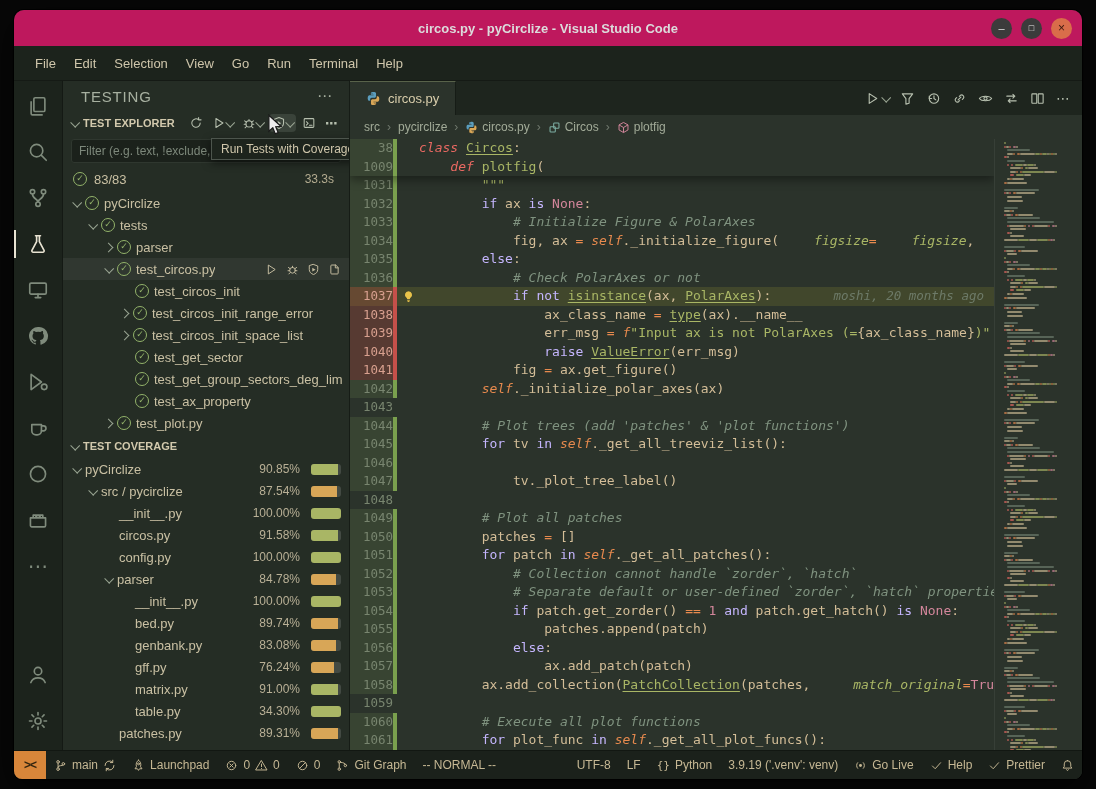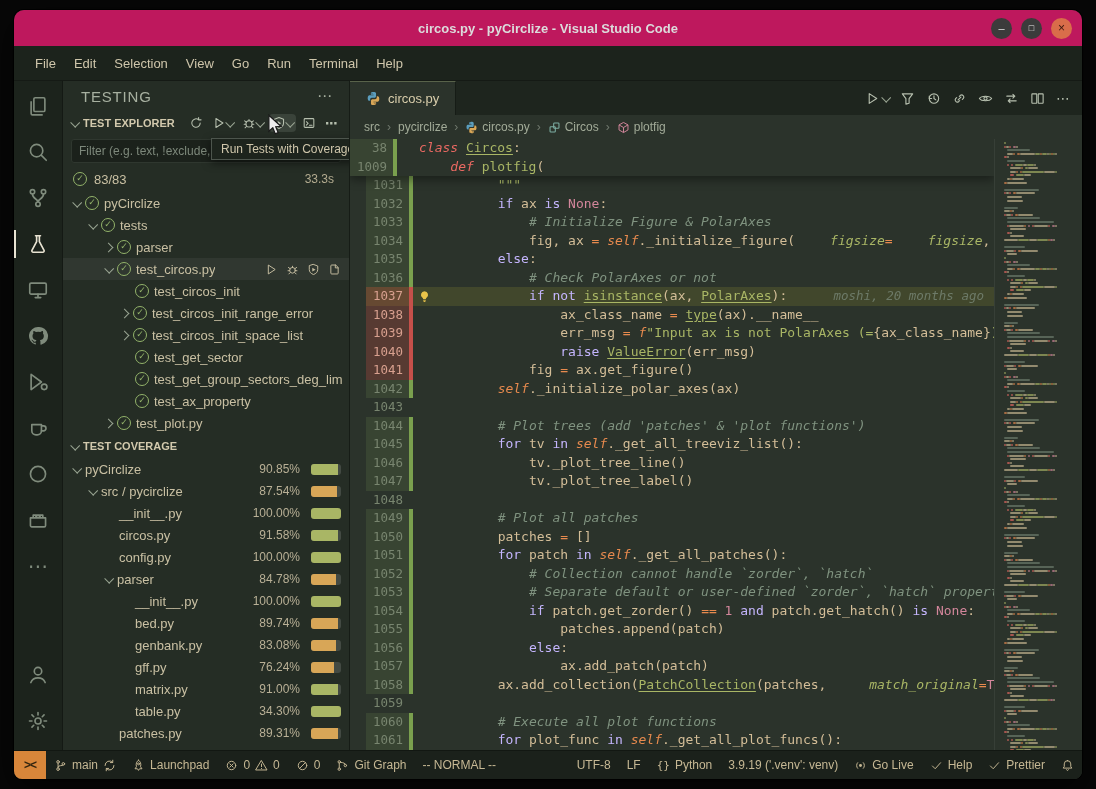--- a/index.html
+++ b/index.html
@@ -63,25 +63,25 @@
   .tab{display:flex;align-items:center;gap:7px;padding:0 16px;background:#2b332b;color:#d8cdab;font-size:13px;border-right:1px solid #161c16;border-top:1px solid #58624a;}
   .editor-actions{margin-left:auto;display:flex;align-items:center;gap:11px;padding-right:12px;color:#b6bfae;}
   .ed-btn{display:flex;align-items:center;gap:2px;}
   .ed-btn .ic svg{width:15px;height:15px;}
   .ed-btn .ic .txt{font-size:14px;}
   .breadcrumb{flex:0 0 24px;display:flex;align-items:center;gap:7px;padding:0 14px;font-size:12px;color:#a2ab98;}
   .crumb{display:flex;align-items:center;gap:4px;}
   .crumb .ic svg{width:13px;height:13px;}
   .crumb-sep{color:#6f786d;}
   .codearea{flex:1;position:relative;overflow:hidden;font-family:"DejaVu Sans Mono","Liberation Mono",monospace;font-size:13px;}
-  #code-lines{position:absolute;top:37px;left:16px;right:88px;}
+  #code-lines{position:absolute;top:37px;left:0;right:88px;}
   .sticky{position:absolute;top:0;left:0;right:88px;background:#2b332b;box-shadow:0 4px 9px rgba(0,0,0,.38);z-index:3;}
   .line{height:18.5px;line-height:18.5px;display:flex;align-items:center;white-space:pre;}
   .line.current{background:#41472c;}
-  .ln{width:43px;flex:0 0 43px;text-align:left;padding-right:6px;color:#78856f;font-size:12.5px;box-sizing:border-box;height:100%;display:flex;align-items:center;justify-content:flex-end;}
+  .ln{width:43px;flex:0 0 43px;text-align:left;color:#78856f;font-size:12.5px;box-sizing:border-box;height:100%;display:flex;align-items:center;justify-content:flex-end;}
   .ln.g{background:rgba(125,160,90,.16);}
   .ln.r{background:rgba(200,80,70,.28);color:#d8a08f;}
   .covstrip{width:4px;flex:0 0 4px;height:100%;}
   .covstrip.g{background:#7aa04e;}
   .covstrip.r{background:#c5504a;}
   .bulbslot{width:22px;flex:0 0 22px;display:flex;align-items:center;justify-content:center;}
   .codetext{white-space:pre;}
   .blame{margin-left:auto;padding-right:10px;color:#6d7a68;font-style:italic;font-size:12.5px;white-space:nowrap;}
   .tk-v{color:#d4be98;} .tk-k{color:#c4b5fd;} .tk-ki{color:#ea6962;font-style:italic;}
   .tk-fn{color:#a9b665;text-decoration:underline;text-underline-offset:2px;}
@@ -630,21 +630,21 @@
                     <path stroke="#e9c34a" stroke-width="1.2" fill="none" d="M6.4,12.6h3.2 M6.9,14.2h2.2"></path>
                   </svg></span><span class="codetext"><span class="tk-v">            </span><span class="tk-k">if</span><span class="tk-v"> </span><span class="tk-k">not</span><span class="tk-v"> </span><span class="tk-fn">isinstance</span><span class="tk-v">(ax, </span><span class="tk-fn">PolarAxes</span><span class="tk-v">):</span></span><span class="blame">moshi, 20 months ago</span></div>
               <div class="line"><span class="ln r">1038</span><span class="covstrip r"></span><span class="bulbslot"></span><span class="codetext"><span class="tk-v">                </span><span class="tk-v">ax_class_name </span><span class="tk-o">=</span><span class="tk-v"> </span><span class="tk-fn">type</span><span class="tk-v">(ax).__name__</span></span></div>
               <div class="line"><span class="ln r">1039</span><span class="covstrip r"></span><span class="bulbslot"></span><span class="codetext"><span class="tk-v">                </span><span class="tk-v">err_msg </span><span class="tk-o">=</span><span class="tk-v"> </span><span class="tk-sf">f</span><span class="tk-s">"Input ax is not PolarAxes (=</span><span class="tk-v">{ax_class_name}</span><span class="tk-s">)"</span></span></div>
               <div class="line"><span class="ln r">1040</span><span class="covstrip r"></span><span class="bulbslot"></span><span class="codetext"><span class="tk-v">                </span><span class="tk-k">raise</span><span class="tk-v"> </span><span class="tk-fn">ValueError</span><span class="tk-v">(err_msg)</span></span></div>
               <div class="line"><span class="ln r">1041</span><span class="covstrip r"></span><span class="bulbslot"></span><span class="codetext"><span class="tk-v">            </span><span class="tk-v">fig </span><span class="tk-o">=</span><span class="tk-v"> ax.get_figure()</span></span></div>
               <div class="line"><span class="ln g">1042</span><span class="covstrip g"></span><span class="bulbslot"></span><span class="codetext"><span class="tk-v">        </span><span class="tk-sf">self</span><span class="tk-v">._initialize_polar_axes(ax)</span></span></div>
               <div class="line"><span class="ln ">1043</span><span class="covstrip "></span><span class="bulbslot"></span><span class="codetext"></span></div>
               <div class="line"><span class="ln g">1044</span><span class="covstrip g"></span><span class="bulbslot"></span><span class="codetext"><span class="tk-v">        </span><span class="tk-c"># Plot trees (add 'patches' &amp; 'plot functions')</span></span></div>
               <div class="line"><span class="ln g">1045</span><span class="covstrip g"></span><span class="bulbslot"></span><span class="codetext"><span class="tk-v">        </span><span class="tk-k">for</span><span class="tk-v"> tv </span><span class="tk-k">in</span><span class="tk-v"> </span><span class="tk-sf">self</span><span class="tk-v">._get_all_treeviz_list():</span></span></div>
-              <div class="line"><span class="ln g">1046</span><span class="covstrip g"></span><span class="bulbslot"></span><span class="codetext"><span class="tk-v">            </span><span class="tk-v">tv._plot_tree_line()</span></span></div>
+              <div class="line"><span class="ln g">1046</span><span class="covstrip g"></span><span class="bulbslot"></span></div>
               <div class="line"><span class="ln g">1047</span><span class="covstrip g"></span><span class="bulbslot"></span><span class="codetext"><span class="tk-v">            </span><span class="tk-v">tv._plot_tree_label()</span></span></div>
               <div class="line"><span class="ln ">1048</span><span class="covstrip "></span><span class="bulbslot"></span><span class="codetext"></span></div>
               <div class="line"><span class="ln g">1049</span><span class="covstrip g"></span><span class="bulbslot"></span><span class="codetext"><span class="tk-v">        </span><span class="tk-c"># Plot all patches</span></span></div>
               <div class="line"><span class="ln g">1050</span><span class="covstrip g"></span><span class="bulbslot"></span><span class="codetext"><span class="tk-v">        </span><span class="tk-v">patches </span><span class="tk-o">=</span><span class="tk-v"> []</span></span></div>
               <div class="line"><span class="ln g">1051</span><span class="covstrip g"></span><span class="bulbslot"></span><span class="codetext"><span class="tk-v">        </span><span class="tk-k">for</span><span class="tk-v"> patch </span><span class="tk-k">in</span><span class="tk-v"> </span><span class="tk-sf">self</span><span class="tk-v">._get_all_patches():</span></span></div>
               <div class="line"><span class="ln g">1052</span><span class="covstrip g"></span><span class="bulbslot"></span><span class="codetext"><span class="tk-v">            </span><span class="tk-c"># Collection cannot handle `zorder`, `hatch`</span></span></div>
               <div class="line"><span class="ln g">1053</span><span class="covstrip g"></span><span class="bulbslot"></span><span class="codetext"><span class="tk-v">            </span><span class="tk-c"># Separate default or user-defined `zorder`, `hatch` properties</span></span></div>
               <div class="line"><span class="ln g">1054</span><span class="covstrip g"></span><span class="bulbslot"></span><span class="codetext"><span class="tk-v">            </span><span class="tk-k">if</span><span class="tk-v"> patch.get_zorder() </span><span class="tk-o">==</span><span class="tk-v"> </span><span class="tk-n">1</span><span class="tk-v"> </span><span class="tk-k">and</span><span class="tk-v"> patch.get_hatch() </span><span class="tk-k">is</span><span class="tk-v"> </span><span class="tk-b">None</span><span class="tk-v">:</span></span></div>
               <div class="line"><span class="ln g">1055</span><span class="covstrip g"></span><span class="bulbslot"></span><span class="codetext"><span class="tk-v">                </span><span class="tk-v">patches.append(patch)</span></span></div>
               <div class="line"><span class="ln g">1056</span><span class="covstrip g"></span><span class="bulbslot"></span><span class="codetext"><span class="tk-v">            </span><span class="tk-k">else</span><span class="tk-v">:</span></span></div>

